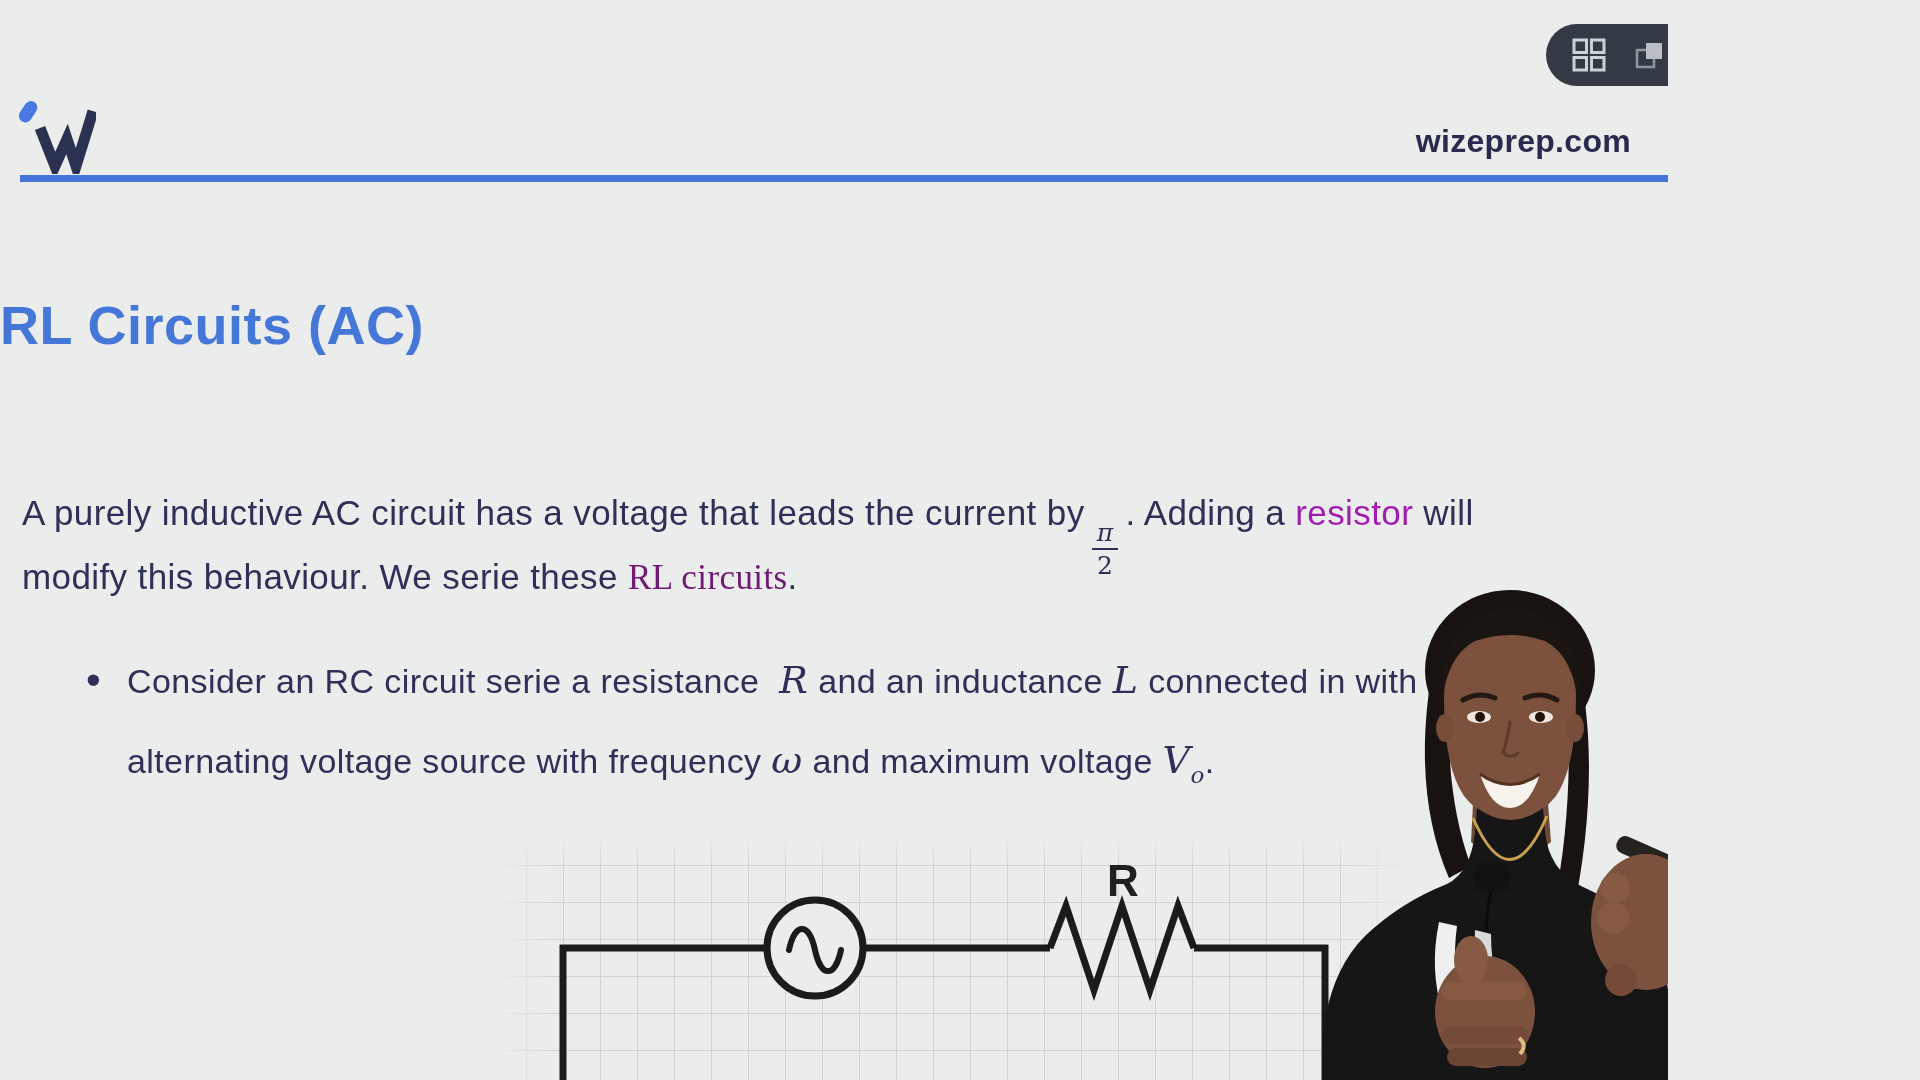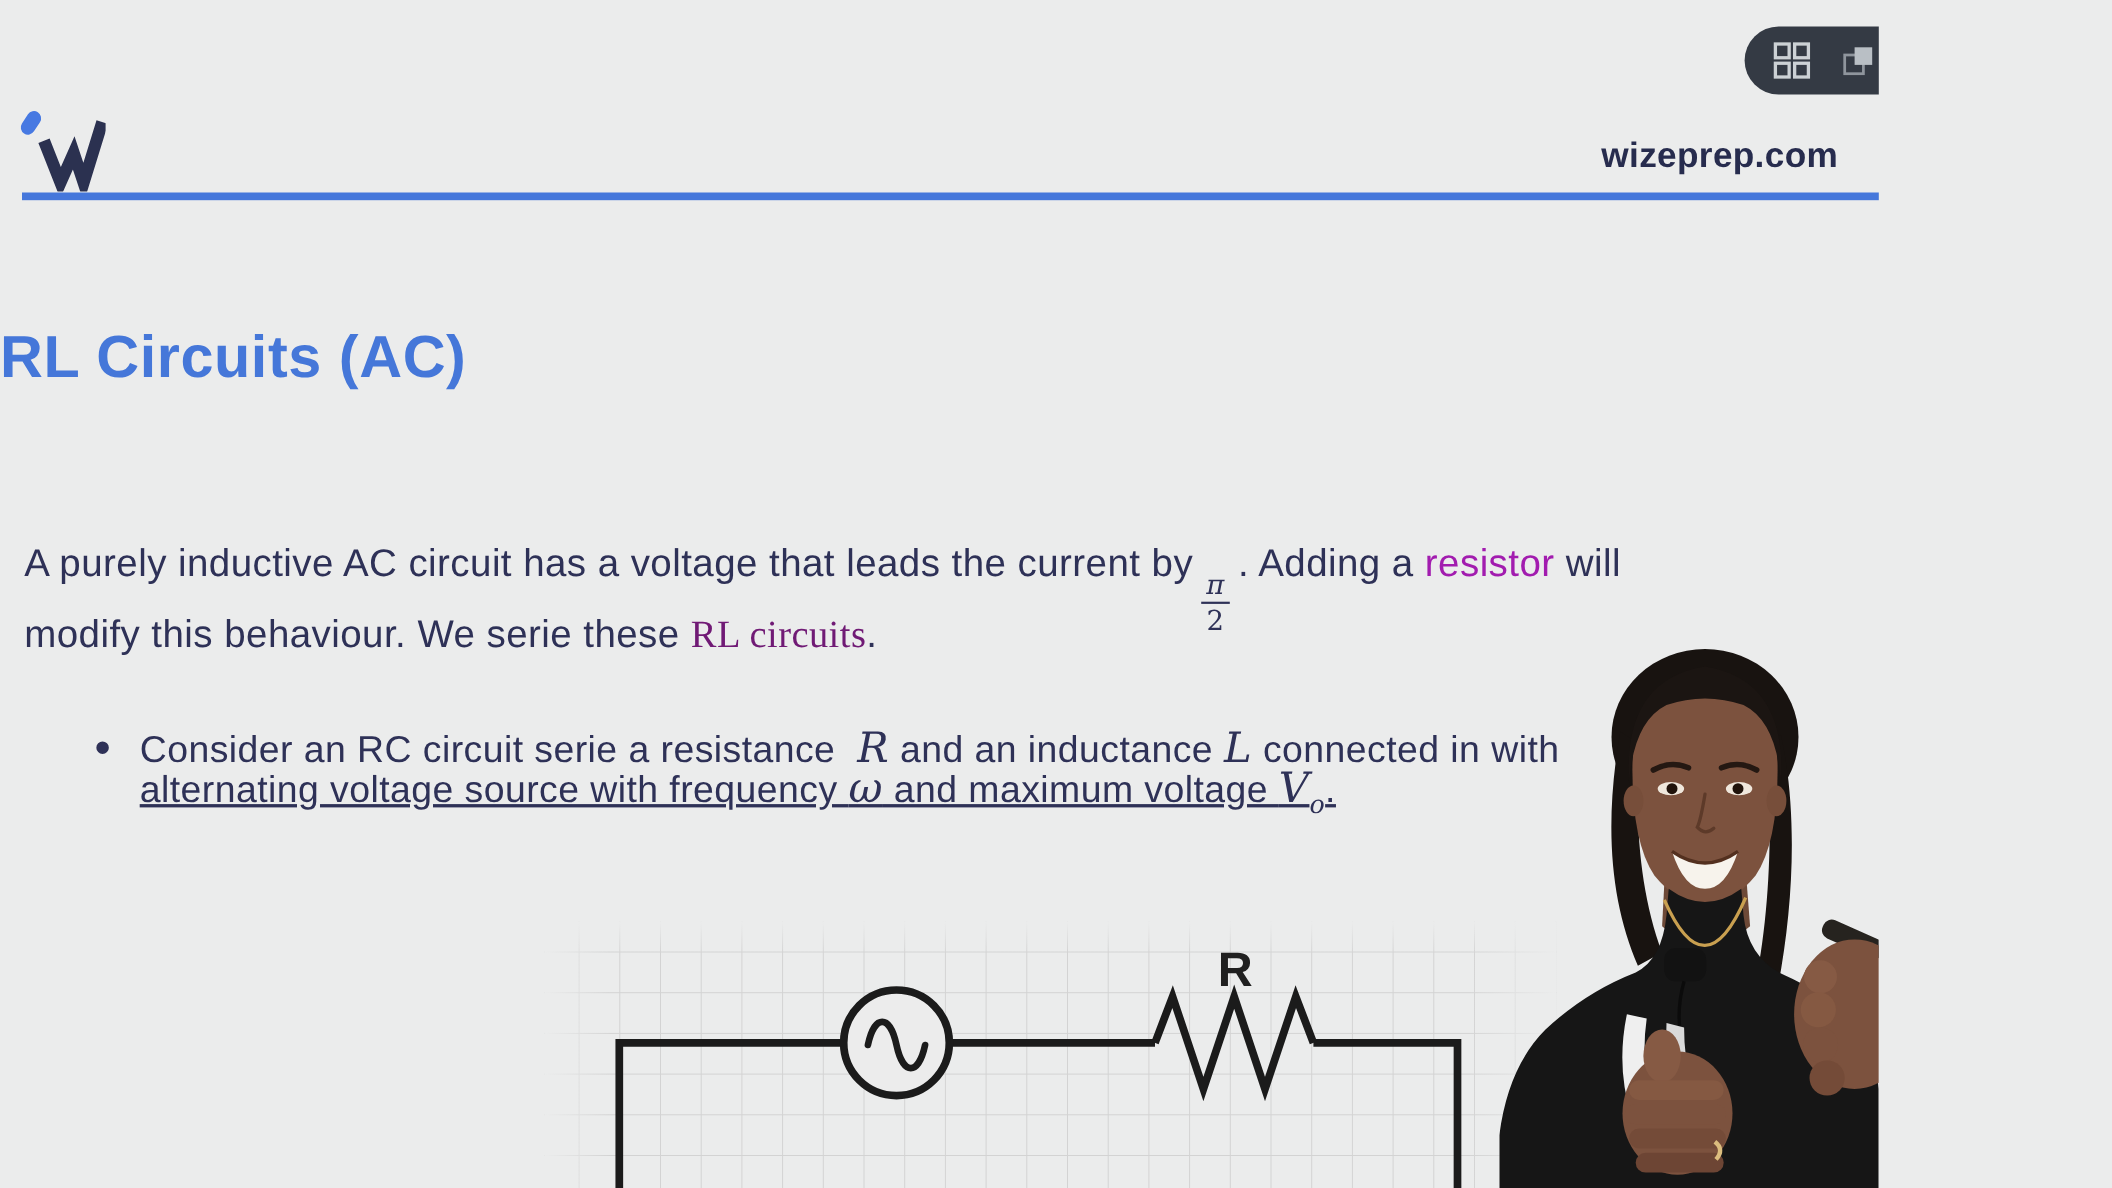--- a/index.html
+++ b/index.html
@@ -1,17 +1,17 @@
 <!DOCTYPE html>
 <html><head>
 <meta charset="utf-8">
 <style>
   html,body{margin:0;padding:0;background:#ebecec;}
   .stage{position:relative;width:1668px;height:1080px;overflow:hidden;
-         background:#ebecec;font-family:"Liberation Sans",sans-serif;color:#2e3157;padding-left:40px;}
+         background:#ebecec;font-family:"Liberation Sans",sans-serif;color:#2e3157;}
 
   
   .control-pill{position:absolute;top:24px;right:-36px;width:158px;height:62px;
                 background:#343a44;border-radius:32px;display:flex;align-items:center;
                 padding-left:24px;box-sizing:border-box;gap:22px;}
   .ctl-btn{width:38px;height:38px;display:flex;align-items:center;justify-content:center;cursor:pointer;}
 
   
   .logo{position:absolute;left:16px;top:92px;}
   .site-label{position:absolute;top:123px;right:37px;font-size:32px;font-weight:700;
@@ -26,22 +26,22 @@
   .green{color:#a21caf;}
   .orange{color:#701a75;font-family:Liberation Serif, serif;}
   .frac{display:inline-flex;flex-direction:column;align-items:center;
         font-family:"DejaVu Serif",serif;line-height:1;vertical-align:-16px;margin:0 7px;}
   .frac .num{font-style:italic;font-size:25px;padding:0 5px 3px;border-bottom:2.5px solid #2e3157;}
   .frac .den{font-size:25px;padding-top:3px;}
 
   .bullet-marker{position:absolute;left:86px;top:648px;height:64px;line-height:64px;font-size:42px;}
   .bullet-line1{position:absolute;left:127px;top:648px;height:64px;line-height:64px;
                 font-size:34px;letter-spacing:.4px;white-space:nowrap;}
-  .bullet-line2{position:absolute;left:127px;top:684px;height:64px;line-height:64px;
-                font-size:34px;letter-spacing:.4px;white-space:nowrap;text-decoration:underline;}
+  .bullet-line2{position:absolute;left:127px;top:728px;height:64px;line-height:64px;
+                font-size:34px;letter-spacing:.4px;white-space:nowrap;}
   .math{font-family:"DejaVu Serif",serif;font-style:italic;font-size:38px;}
   .math.sp{margin-left:10px;}
   .msub{font-family:"DejaVu Serif",serif;font-style:italic;font-size:23px;vertical-align:-10px;}
 
   
   .circuit{position:absolute;left:495px;top:838px;width:920px;height:242px;}
   .gridpaper{position:absolute;inset:0;
     background-image:linear-gradient(#d3d3d3 1px,transparent 1px),
                      linear-gradient(90deg,#d3d3d3 1px,transparent 1px);
     background-size:37px 37px;background-position:-6px -10px;}

